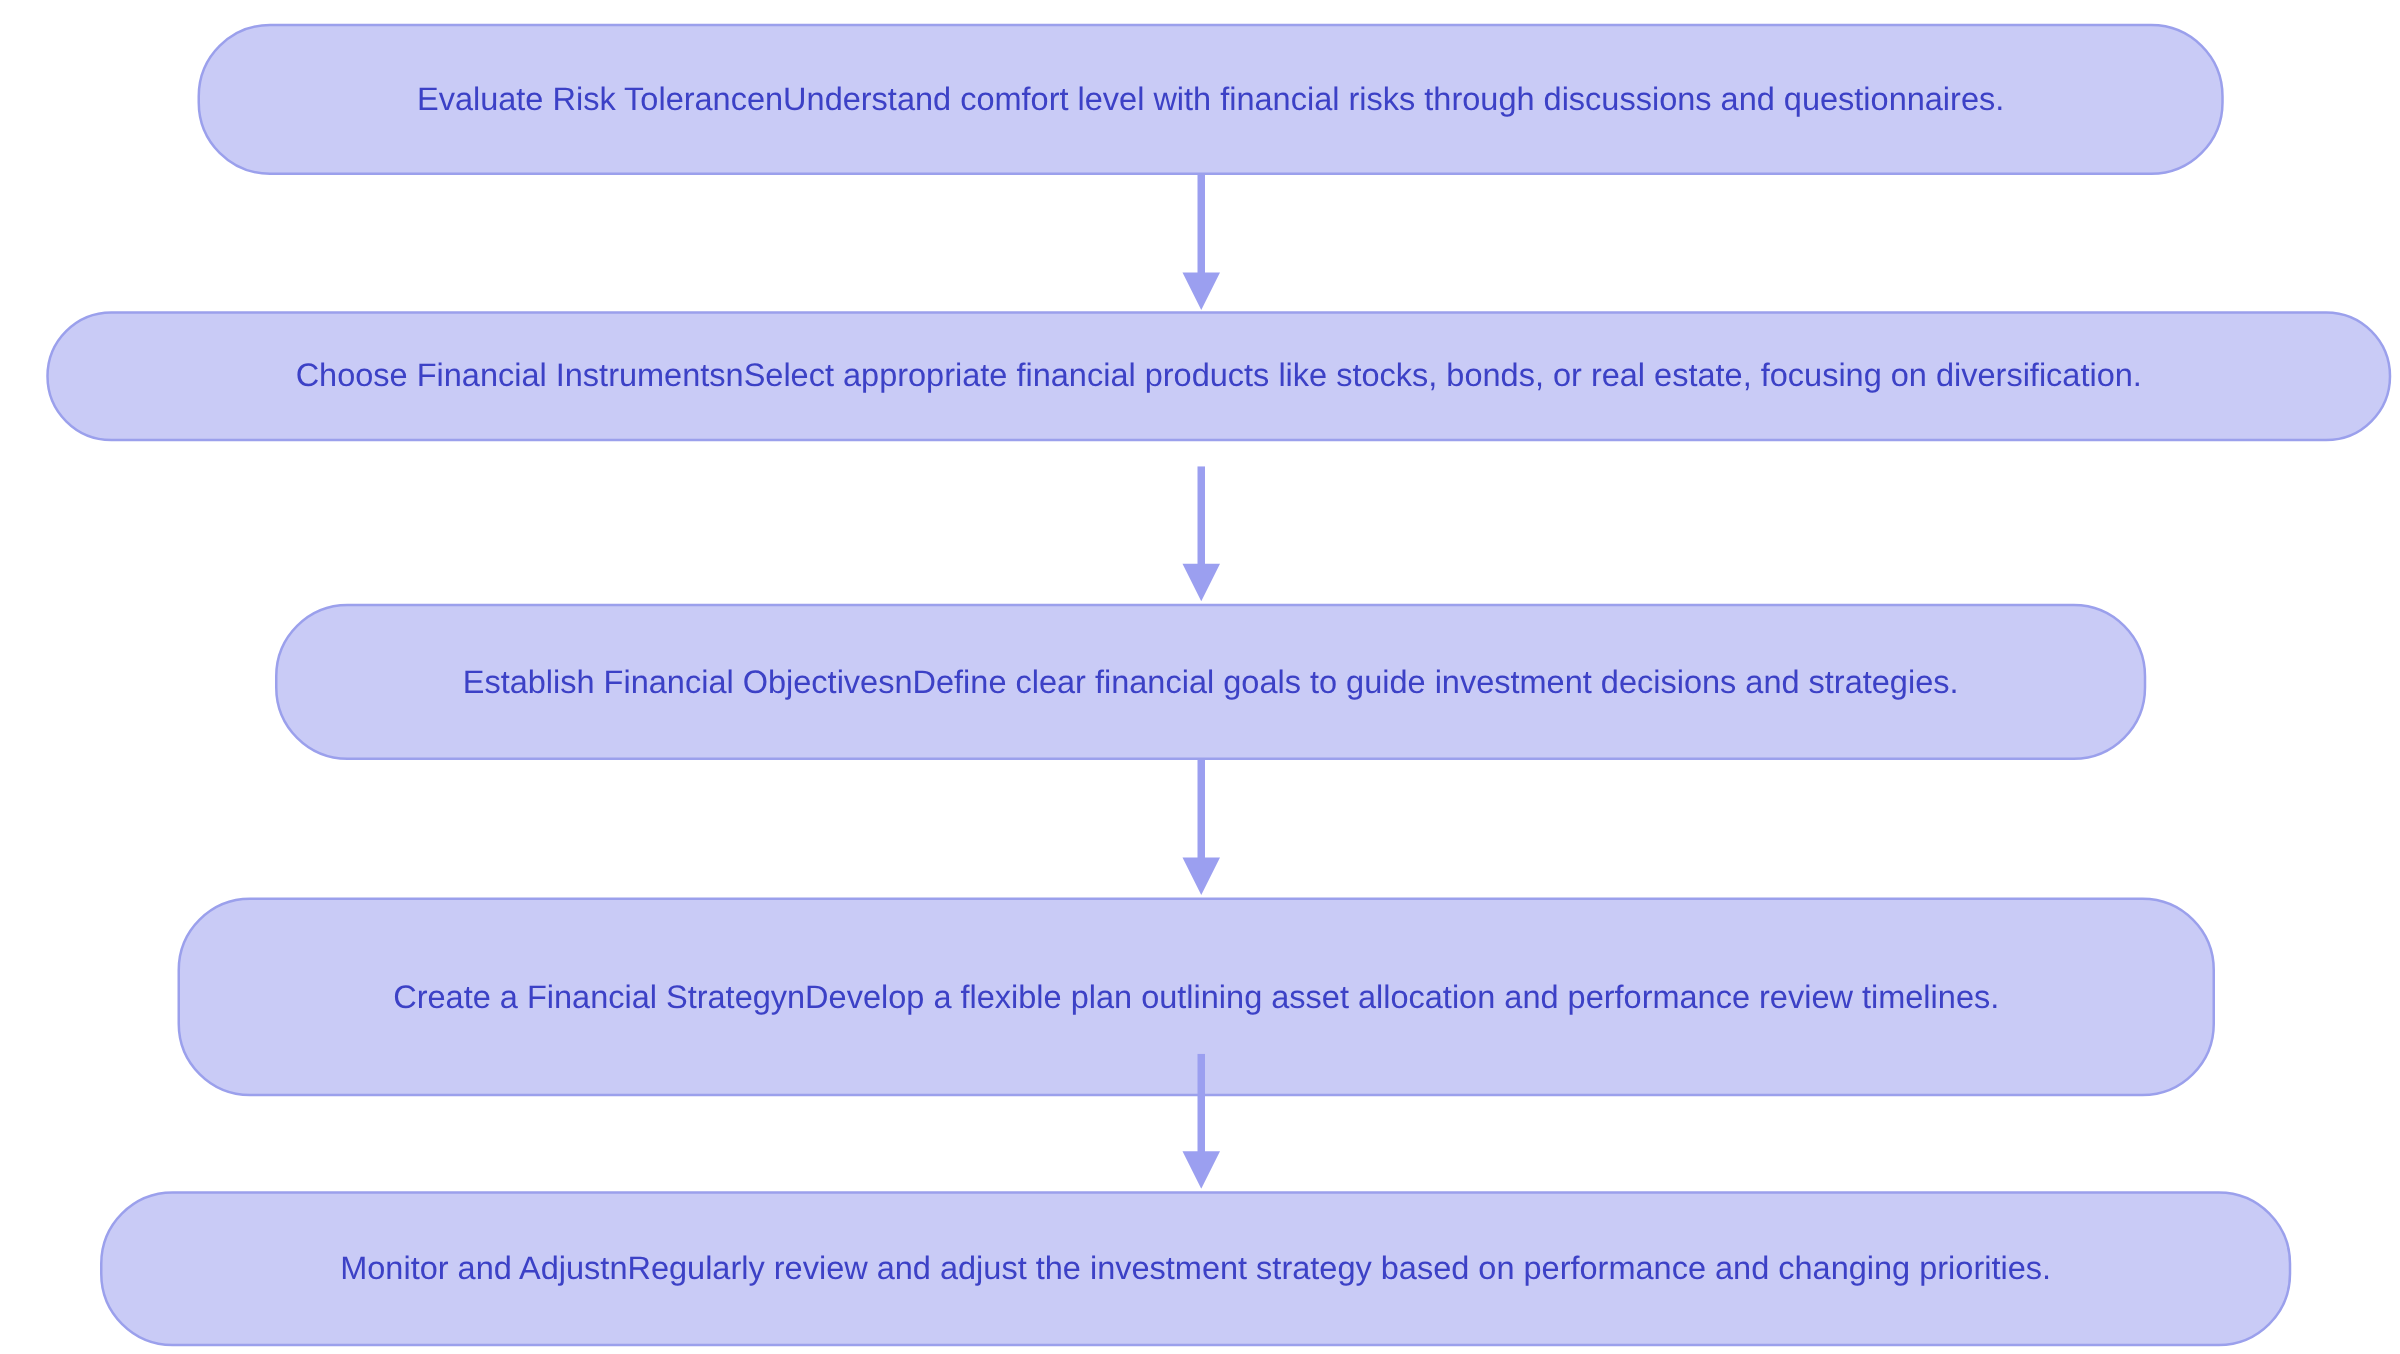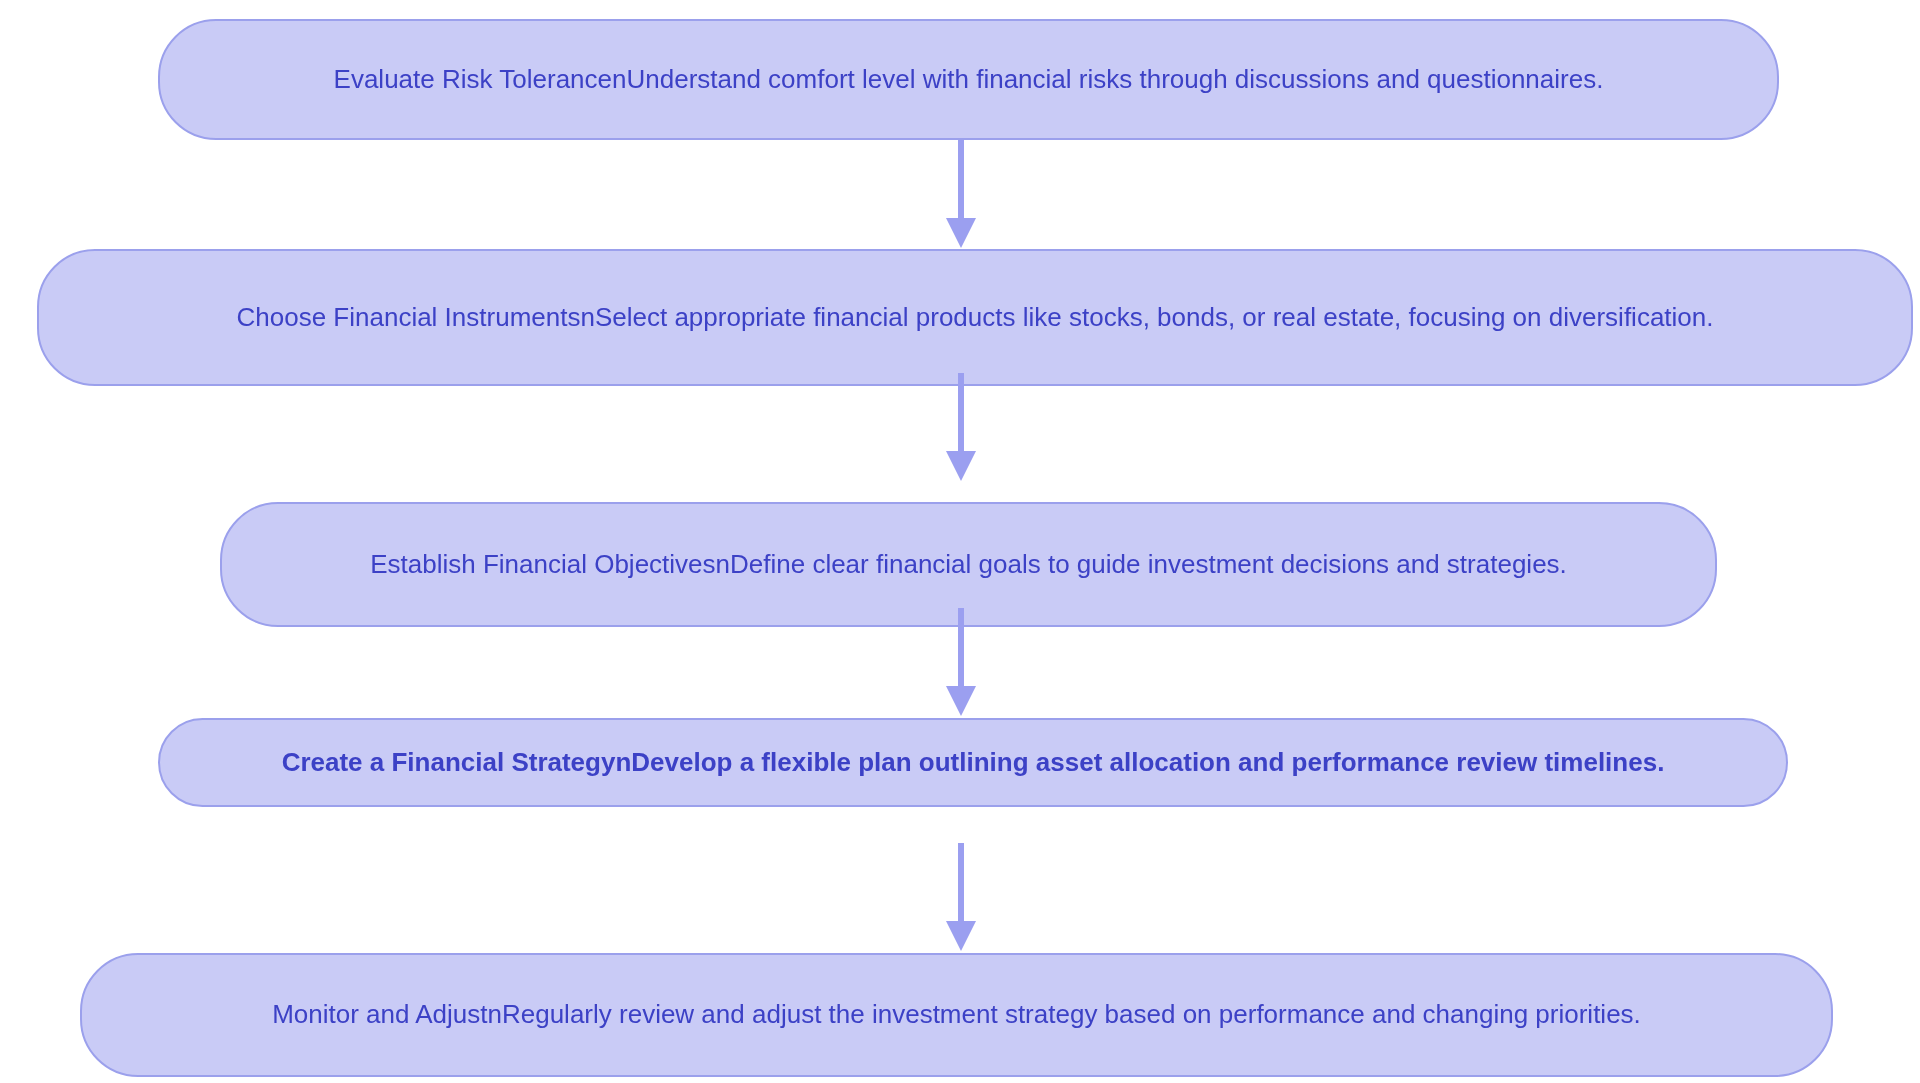--- a/index.html
+++ b/index.html
@@ -32,23 +32,23 @@
     border: 2px solid var(--node-border);
     border-radius: 58px;
   }
   .node-text {
     color: var(--text-color);
     font-size: 26px;
     line-height: 1.2;
     white-space: nowrap;
   }
   .node1 { left: 158px; top: 19px;  width: 1621px; height: 121px; }
-  .node2 { left: 37px;  top: 249px; width: 1876px; height: 137px; }
-  .node3 { left: 220px; top: 502px; width: 1497px; height: 125px; }
-  .node4 { left: 158px; top: 718px; width: 1630px; height: 89px; font-weight: bold; }
+  .node2 { left: 37px;  top: 249px; width: 1876px; height: 104px; }
+  .node3 { left: 220px; top: 483px; width: 1497px; height: 125px; }
+  .node4 { left: 142px; top: 718px; width: 1630px; height: 159px; }
   .node5 { left: 80px;  top: 953px; width: 1753px; height: 124px; }
   .arrow {
     position: absolute;
     left: 944px;
     width: 34px;
     height: 108px;
   }
   .arrow line { stroke: var(--arrow-color); stroke-width: 6; }
   .arrow polygon { fill: var(--arrow-color); }
   .arrow1 { top: 140px; }

